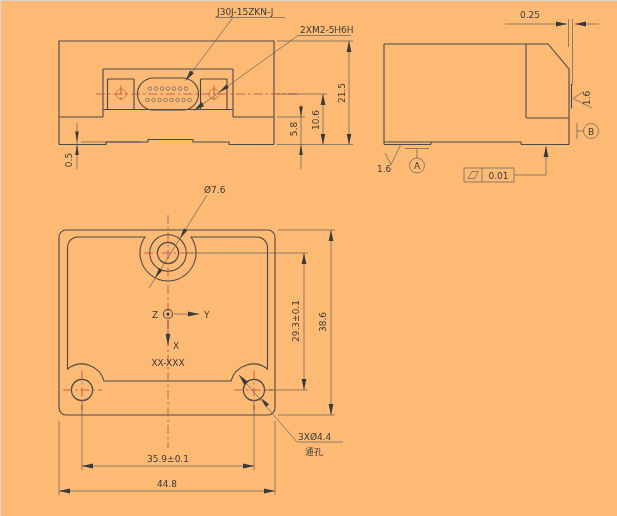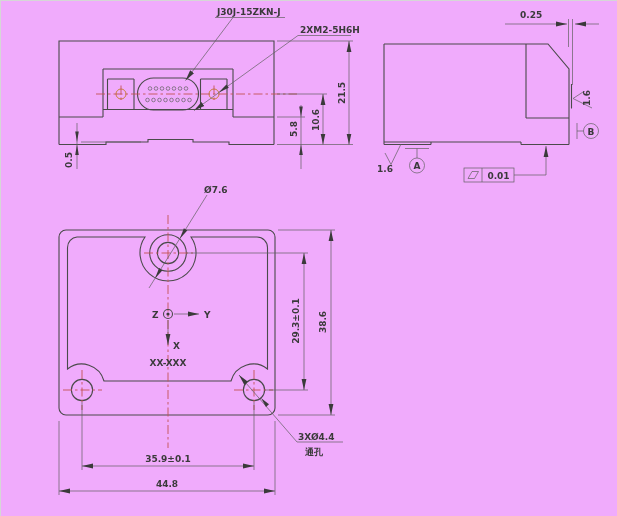--- a/index.html
+++ b/index.html
@@ -1,21 +1,20 @@
 <!DOCTYPE html>
 <html><head>
 <meta charset="utf-8">
 <style>
   html,body{margin:0;padding:0;background:#f4f4f4;}
   .sheet{
-    position:relative;width:617px;height:516px;background:#f0abfc;
+    position:relative;width:617px;height:516px;background:#fdba74;
     border-top:1px solid #d6d6d6;border-left:1px solid #d6d6d6;
     font-family:"DejaVu Sans","Liberation Sans",sans-serif;
     overflow:hidden;
-    font-weight:bold;
   }
   svg{display:block;}
   text{fill:#3a3a3a;font-size:9px;font-family:"DejaVu Sans","Liberation Sans",sans-serif;}
   .t-mid{text-anchor:middle;}
   .outline{stroke:#4a4a4a;stroke-width:1.1;fill:none;}
   .thin{stroke:#606060;stroke-width:0.7;fill:none;}
   .cl{stroke:#c25252;stroke-width:0.9;fill:none;stroke-dasharray:9 3 2.5 3;}
   .screw{stroke:#c8823c;stroke-width:1;fill:none;}
   .arrfill{fill:#3a3a3a;stroke:none;}
 </style>

